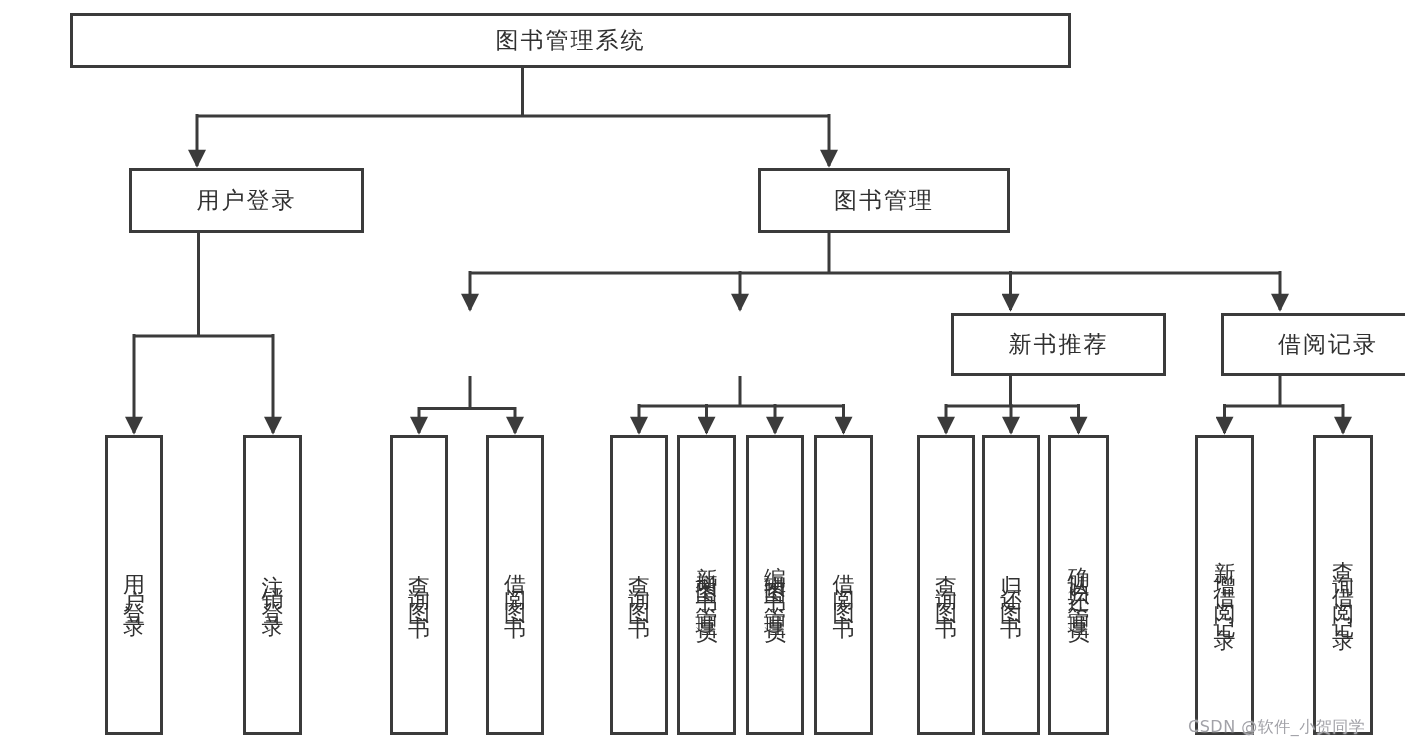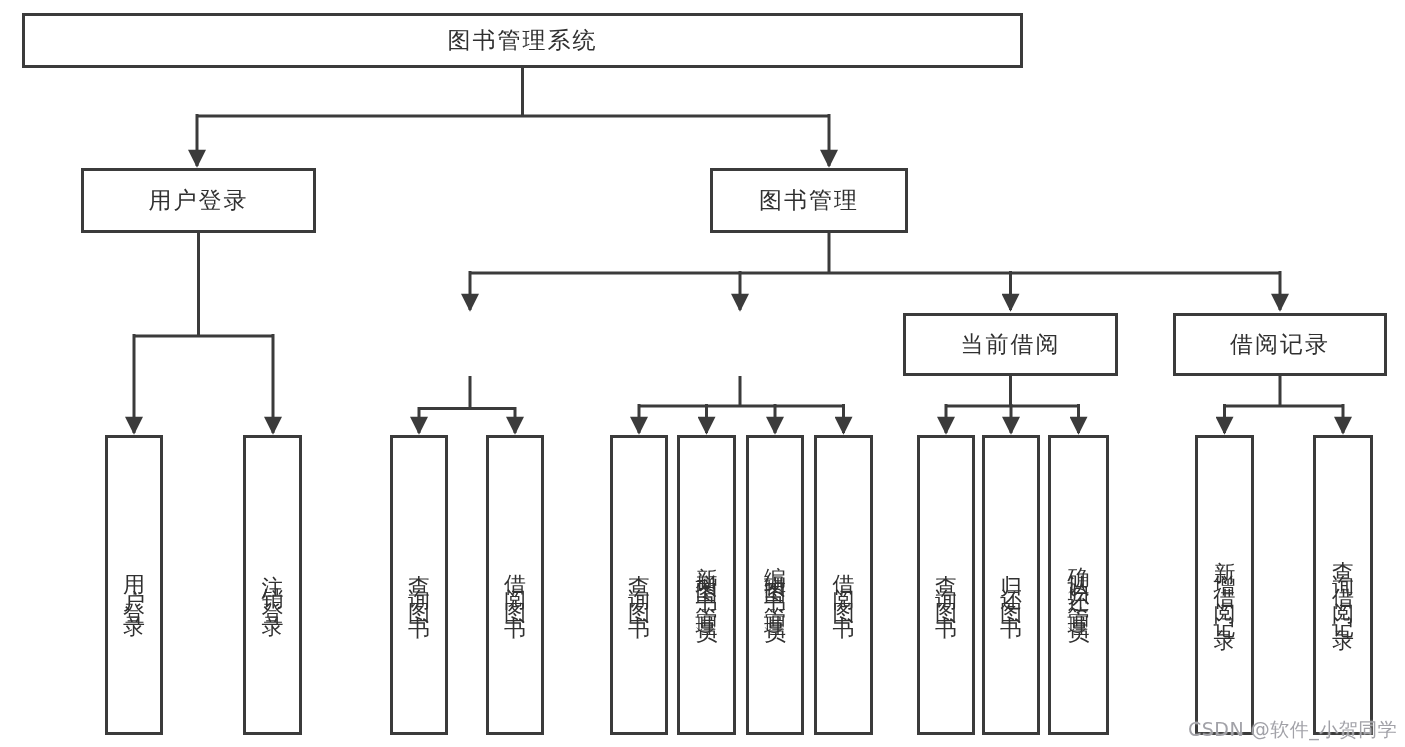--- a/index.html
+++ b/index.html
@@ -3,24 +3,24 @@
 <meta charset="utf-8">
 <style>
   html,body{margin:0;padding:0;background:#ffffff;}
   body{width:1405px;height:747px;position:relative;overflow:hidden;
        font-family:"DejaVu Sans","Liberation Sans",sans-serif;}
   .canvas{position:absolute;left:0;top:0;width:1405px;height:747px;}
   svg.connectors{position:absolute;left:0;top:0;z-index:0;}
   .node{position:absolute;box-sizing:border-box;border:3px solid #3b3b3b;
         background:#ffffff;display:flex;align-items:center;justify-content:center;
         color:#303030;z-index:1;}
-  .h{font-size:23px;letter-spacing:2px;white-space:nowrap;}
+  .h{font-size:23px;letter-spacing:2px;white-space:nowrap;margin-left:48px;}
   .v{writing-mode:vertical-rl;font-size:22px;letter-spacing:14px;line-height:1;}
   .v.sm{letter-spacing:8px;}
-  .watermark{position:absolute;left:1188px;top:717px;z-index:5;font-size:19px;
+  .watermark{position:absolute;left:1188px;top:717px;z-index:5;font-size:16px;
              color:#a2a2a8;letter-spacing:0.5px;white-space:nowrap;
              text-shadow:0 0 2px #ffffff;}
 </style>
 </head>
 <body>
 
 <div class="canvas">
 
   <svg class="connectors" width="1405" height="747" viewBox="0 0 1405 747">
     <defs>
@@ -65,26 +65,26 @@
     </g>
   </svg>
 
   <div class="node h" style="left:22px;top:13px;width:1001px;height:55px">
     <span>图书管理系统</span>
   </div>
 
   <div class="node h" style="left:81px;top:168px;width:235px;height:65px">
     <span>用户登录</span>
   </div>
-  <div class="node h" style="left:710px;top:168px;width:198px;height:65px">
+  <div class="node h" style="left:710px;top:168px;width:252px;height:65px">
     <span>图书管理</span>
   </div>
 
   <div class="node h" style="left:903px;top:313px;width:215px;height:63px">
-    <span>当前借阅</span>
+    <span>新书推荐</span>
   </div>
   <div class="node h" style="left:1173px;top:313px;width:214px;height:63px">
     <span>借阅记录</span>
   </div>
 
   <div class="node v" style="left:105px;top:435px;width:58px;height:300px">
     <span>用户登录</span>
   </div>
   <div class="node v" style="left:243px;top:435px;width:59px;height:300px">
     <span>注销登录</span>

